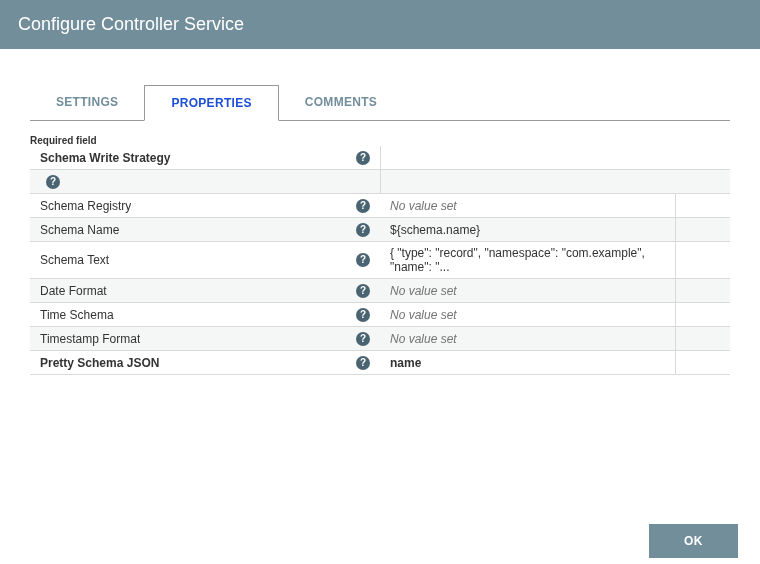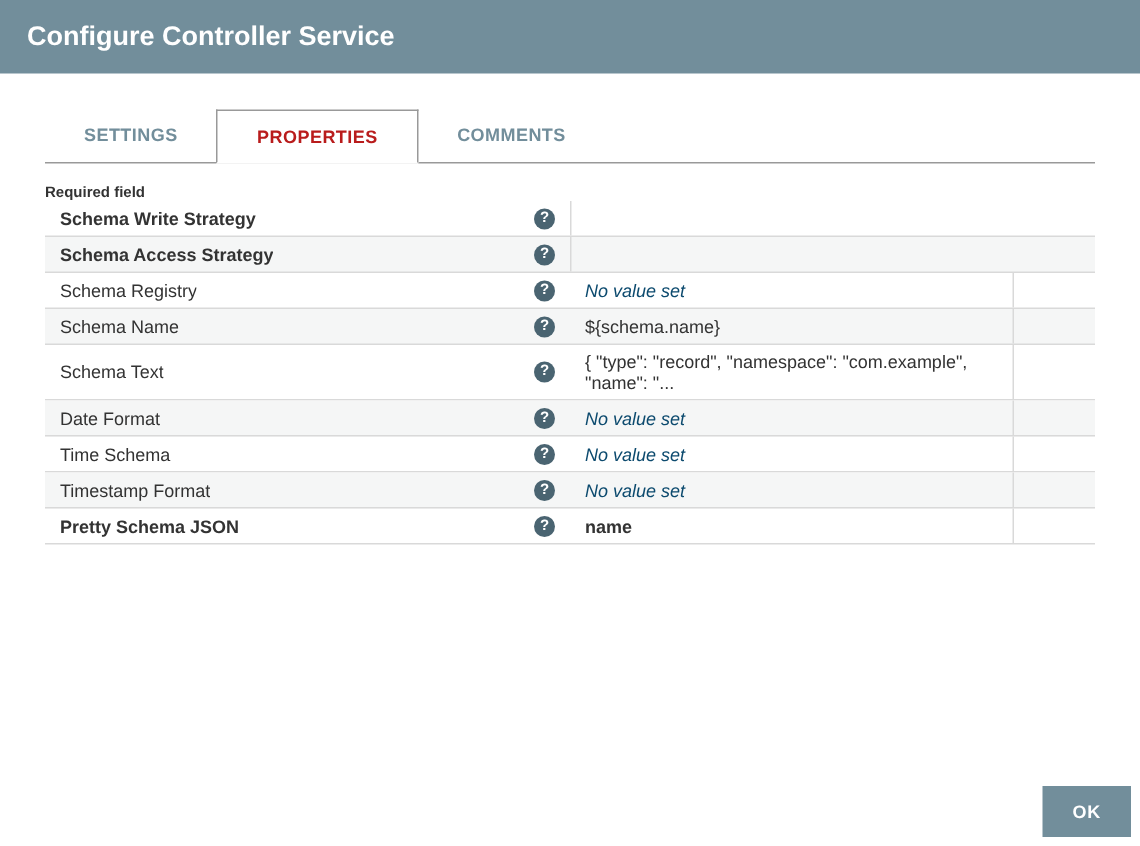--- a/index.html
+++ b/index.html
@@ -10,41 +10,42 @@
     background: #fff;
     width: 760px;
     height: 564px;
     position: relative;
   }
   .dialog-header {
     background: #728e9b;
     color: #fff;
     padding: 14px 18px;
     font-size: 18px;
-    font-weight: bold;
+    font-weight: normal;
   }
   .content {
     padding: 24px 30px 0 30px;
+    margin-top: 12px;
   }
   .tabs {
     display: flex;
     border-bottom: 1px solid #999;
     font-size: 12px;
     font-weight: bold;
     color: #728e9b;
   }
   .tab {
     padding: 10px 26px;
     cursor: pointer;
     text-align: center;
     min-width: 100px;
     letter-spacing: 0.3px;
   }
   .tab.active {
-    color: #b91c1c;
+    color: #1d4ed8;
     border: 1px solid #999;
     border-bottom: 1px solid #fff;
     margin-bottom: -1px;
     background: #fff;
   }
   .required {
     margin-top: 14px;
     font-weight: bold;
     font-size: 10px;
     color: #333;
@@ -72,45 +73,45 @@
     padding: 4px 10px;
     color: #333;
     justify-content: space-between;
   }
   .prop-row .col-val {
     padding: 4px 10px;
     color: #333;
   }
   .prop-row .col-act { border-left: 1px solid #d9d9d9; }
   .bold { font-weight: bold; }
-  .noval { color: #0c4a6e; font-style: italic; }
+  .noval { color: #737373; font-style: italic; }
   .help-icon {
     width: 14px; height: 14px;
     border-radius: 50%;
     background: #4a6471;
     color: #fff;
     font-size: 10px;
     line-height: 14px;
     text-align: center;
     font-weight: bold;
     display: inline-block;
     margin-left: 6px;
     flex-shrink: 0;
   }
   .label-text { overflow: hidden; text-overflow: ellipsis; white-space: nowrap; }
   .ok-btn {
     position: absolute;
-    right: 6px;
+    right: 22px;
     bottom: 6px;
     background: #728e9b;
     color: #fff;
     font-weight: bold;
     font-size: 12px;
     border: none;
-    padding: 10px 20px;
+    padding: 10px 35px;
     cursor: pointer;
     letter-spacing: 0.5px;
   }
 </style>
 </head>
 <body>
 
 <div class="dialog-header">Configure Controller Service</div>
 
 <div class="content">
@@ -126,21 +127,20 @@
   <div id="prop-body">
       <div class="prop-row">
         <div class="col-name">
           <span class="label-text bold">Schema Write Strategy</span>
           <span class="help-icon">?</span>
         </div>
         <div class="col-act"></div>
       </div>
       <div class="prop-row alt">
         <div class="col-name">
-          <span class="label-text bold">Schema Access Strategy</span>
           <span class="help-icon">?</span>
         </div>
         <div class="col-act"></div>
       </div>
       <div class="prop-row">
         <div class="col-name">
           <span class="label-text">Schema Registry</span>
           <span class="help-icon">?</span>
         </div>
         <div class="col-val">

